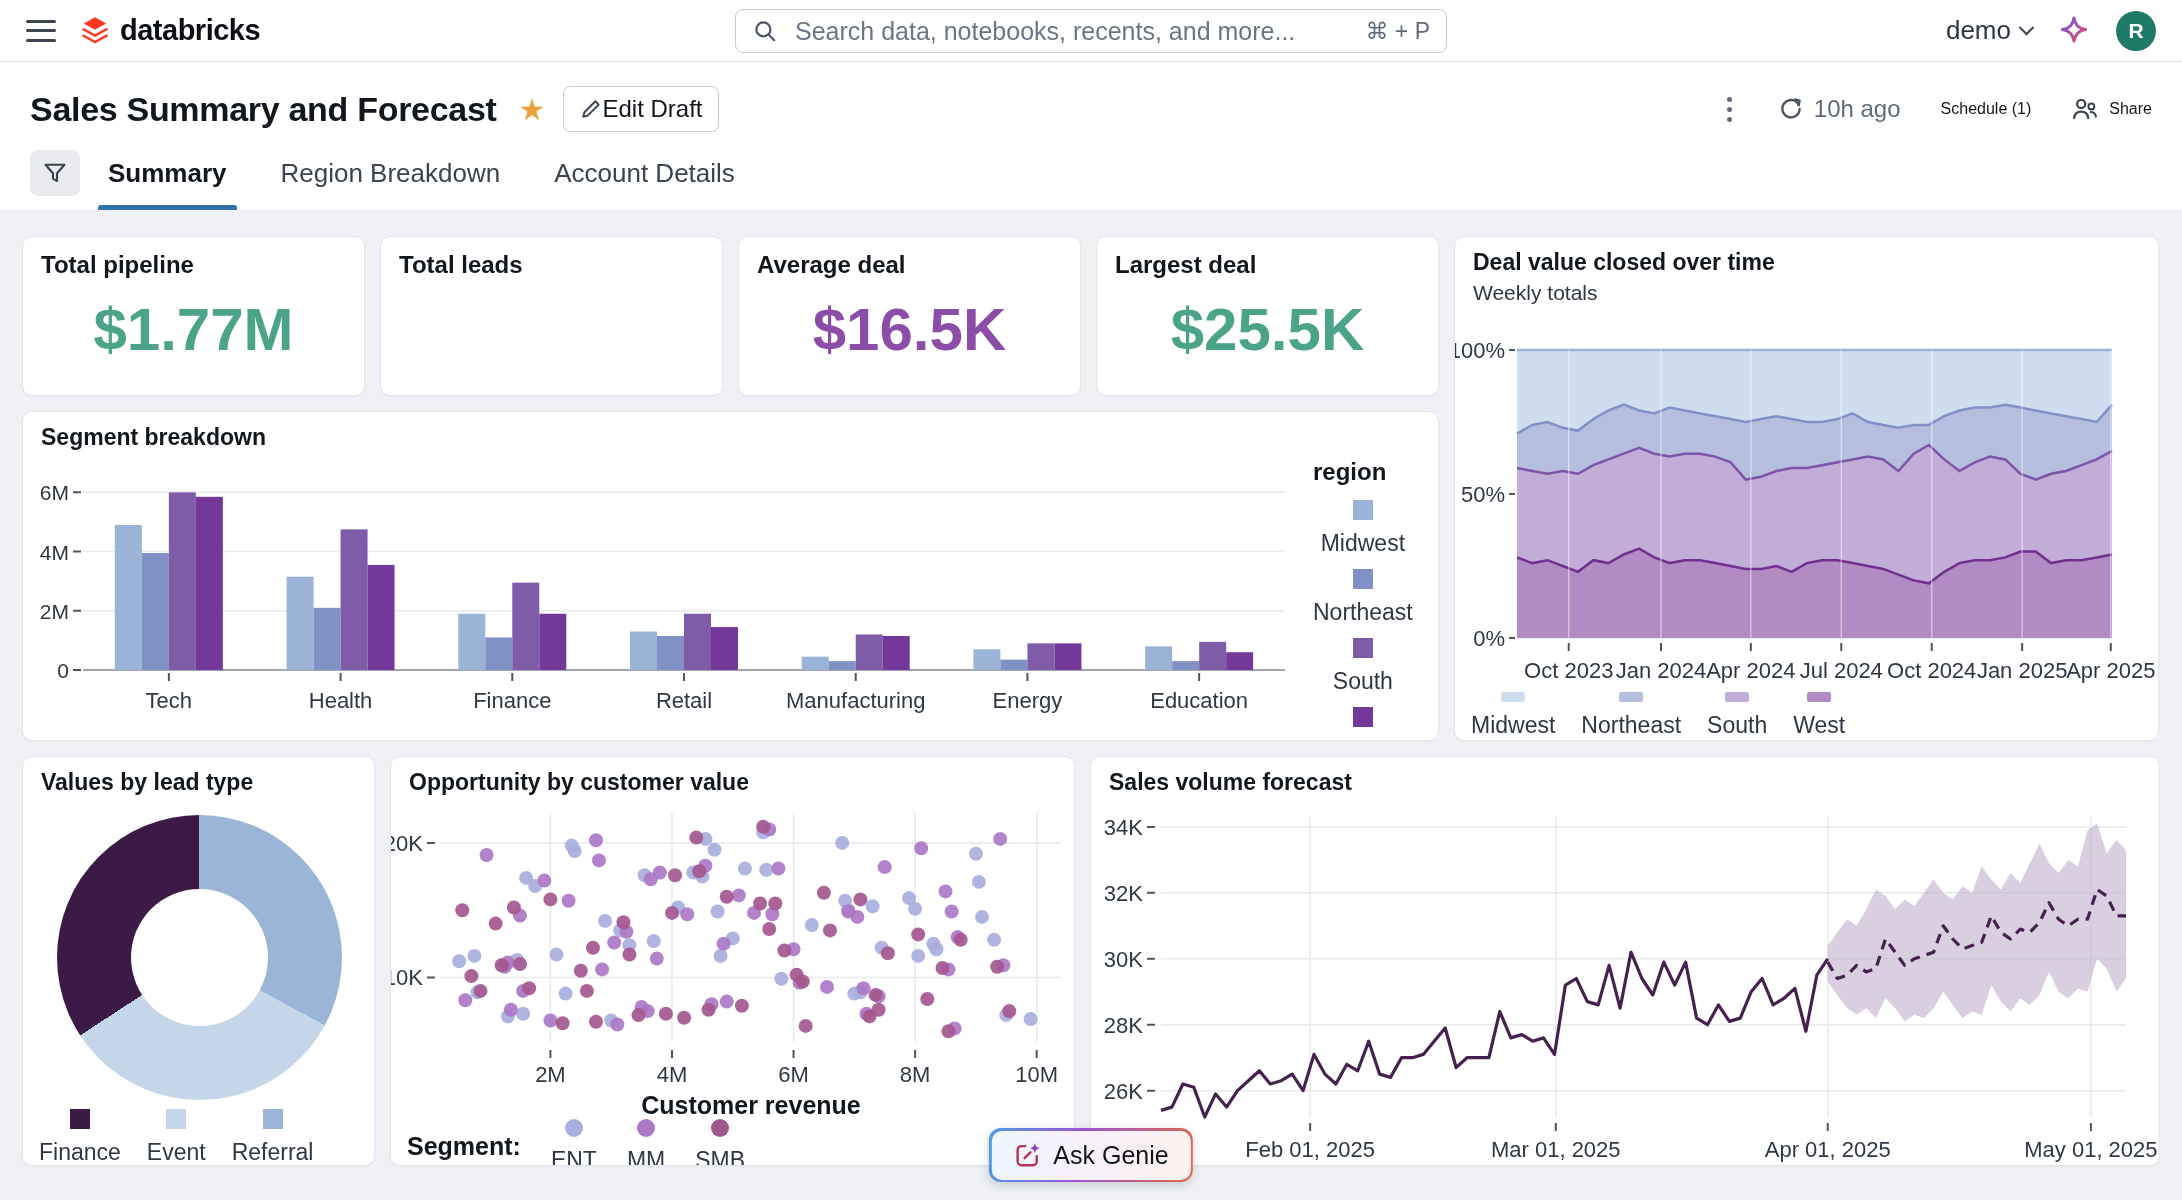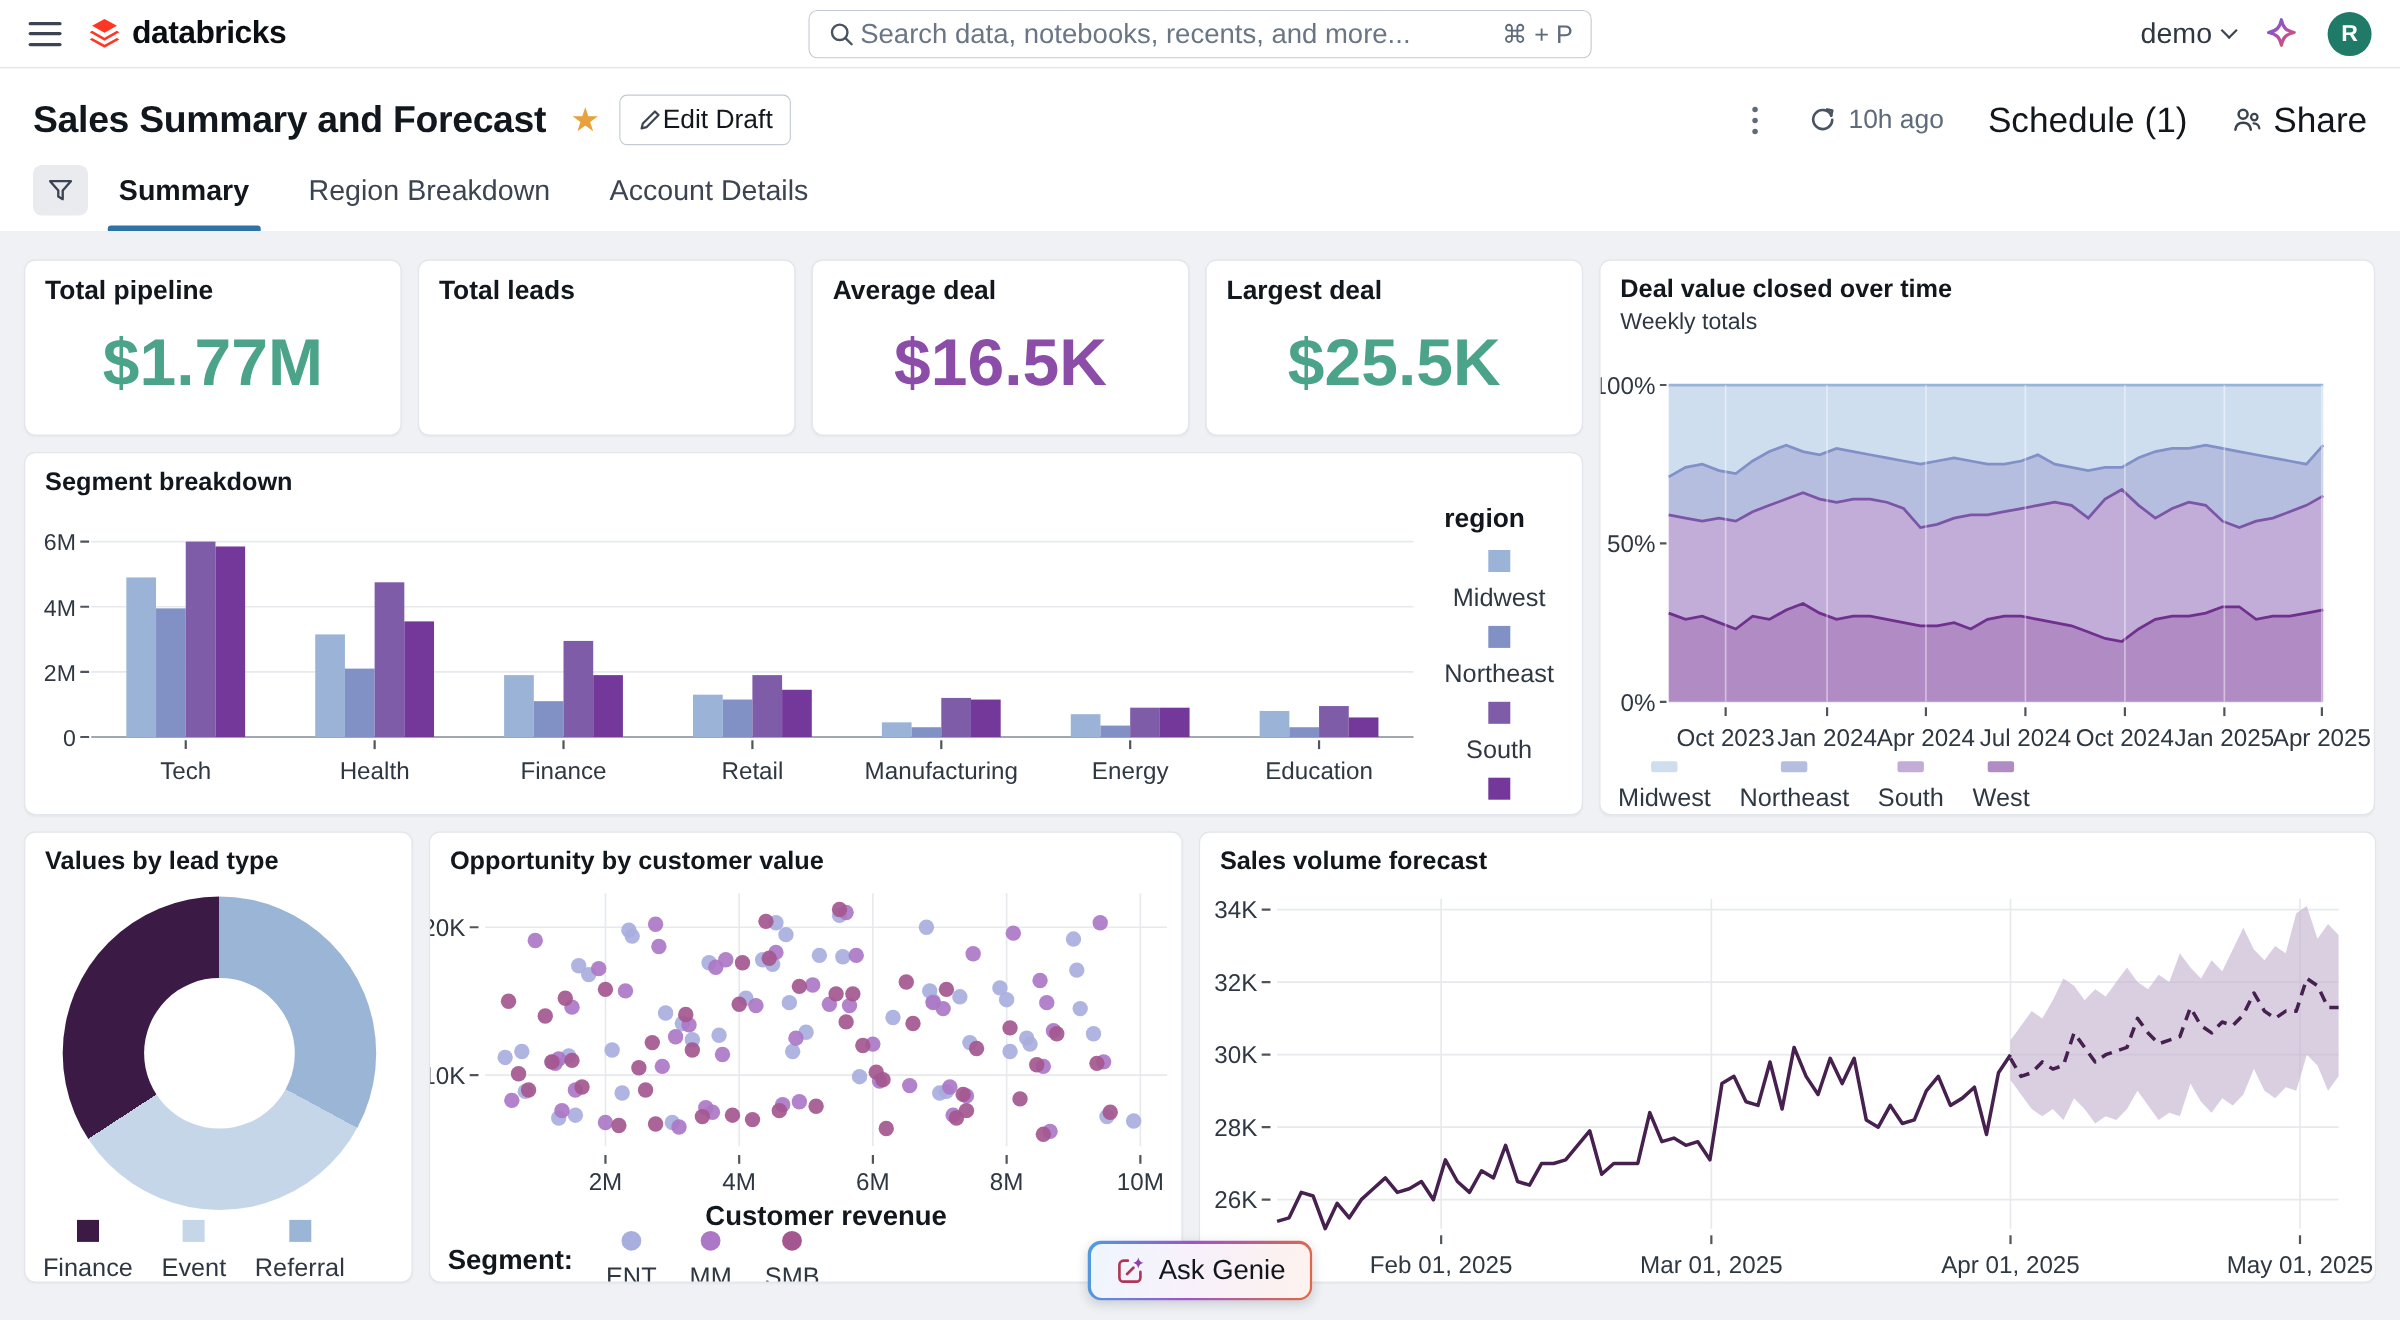--- a/index.html
+++ b/index.html
@@ -5,40 +5,40 @@
   * { box-sizing: border-box; margin: 0; padding: 0; }
   body { font-family: "Liberation Sans", sans-serif; color:#11171C; }
   .screen { position:relative; width:2182px; height:1200px; background:#EFF1F4; overflow:hidden; }
 
   
   .topbar { position:relative; height:62px; background:#FFFFFF; border-bottom:1px solid #DDE1E6; display:flex; align-items:center; padding:0 26px; }
   .hamburger { width:30px; height:22px; display:flex; flex-direction:column; justify-content:space-between; cursor:pointer; margin-right:24px; }
   .hamburger span { height:3px; background:#3B4450; border-radius:2px; }
   .logo { display:flex; align-items:center; gap:10px; }
   .logo-word { font-size:29px; font-weight:bold; letter-spacing:-0.5px; color:#0B0F13; }
-  .searchbox { position:absolute; left:50%; transform:translateX(-50%); top:9px; width:712px; height:44px; background:#fff; border:1px solid #C4CAD3; border-radius:8px; display:flex; align-items:center; padding:0 16px; gap:4px; }
+  .searchbox { position:absolute; left:50%; transform:translateX(-50%); top:9px; width:712px; height:44px; background:#fff; border:1px solid #C4CAD3; border-radius:8px; display:flex; align-items:center; padding:0 16px; gap:17px; }
   .searchbox input { flex:1; border:none; outline:none; font-size:25px; color:#11171C; font-family:"Liberation Sans", sans-serif; background:transparent; }
   .searchbox input::placeholder { color:#6B7685; }
   .shortcut { font-size:23px; color:#5F6B7A; white-space:nowrap; }
   .topbar-right { margin-left:auto; display:flex; align-items:center; gap:26px; }
   .workspace { display:flex; align-items:center; gap:10px; font-size:26px; color:#2F3842; cursor:pointer; }
   .chev { width:11px; height:11px; border-right:2.5px solid #3B4450; border-bottom:2.5px solid #3B4450; transform:rotate(45deg) translate(-2px,-2px); }
   .avatar { width:40px; height:40px; border-radius:50%; background:#1F7A68; color:#fff; font-size:21px; display:flex; align-items:center; justify-content:center; font-weight:bold; }
 
   
   .page-head { background:#FFFFFF; padding:16px 30px 0 30px; }
   .title-row { display:flex; align-items:center; height:62px; }
   .page-title { font-size:34px; font-weight:bold; letter-spacing:-0.3px; }
   .star { color:#E9A13B; font-size:30px; margin:0 18px 0 22px; }
   .btn-outline { display:flex; align-items:center; border:1px solid #C4CAD3; background:#fff; border-radius:7px; padding:8px 16px; font-size:24px; color:#11171C; cursor:pointer; }
   .head-right { margin-left:auto; display:flex; align-items:center; gap:40px; }
   .kebab { display:flex; flex-direction:column; gap:5px; cursor:pointer; padding:6px; }
   .kebab i { width:5px; height:5px; border-radius:50%; background:#5F6B7A; }
   .refresh { display:flex; align-items:center; gap:10px; font-size:24px; color:#5F6B7A; cursor:pointer; }
-  .head-link { font-size:32px; color:#11171C; cursor:pointer; display:flex; align-items:center; gap:10px; }
+  .head-link { font-size:16px; color:#11171C; cursor:pointer; display:flex; align-items:center; gap:10px; }
   .tabs-row { display:flex; align-items:stretch; margin-top:10px; height:60px; }
   .filter-btn { width:50px; height:46px; background:#E9EBEF; border-radius:8px; display:flex; align-items:center; justify-content:center; margin-right:14px; align-self:flex-start; cursor:pointer; }
   .tab { font-size:26px; color:#3B4450; padding:8px 14px 0 14px; margin-right:26px; position:relative; cursor:pointer; }
   .tab.active { font-weight:bold; color:#11171C; }
   .tab.active::after { content:""; position:absolute; left:4px; right:4px; bottom:0; height:5px; background:#2E72A8; border-radius:3px 3px 0 0; }
 
   
   .content { padding:26px 22px 0 22px; }
   .grid-top { display:grid; grid-template-columns:343px 343px 343px 343px 705px; grid-template-rows:160px 330px; gap:15px; }
   .card { background:#fff; border:1px solid #E2E5EA; border-radius:10px; box-shadow:0 1px 2px rgba(20,30,40,0.04); position:relative; overflow:hidden; }

